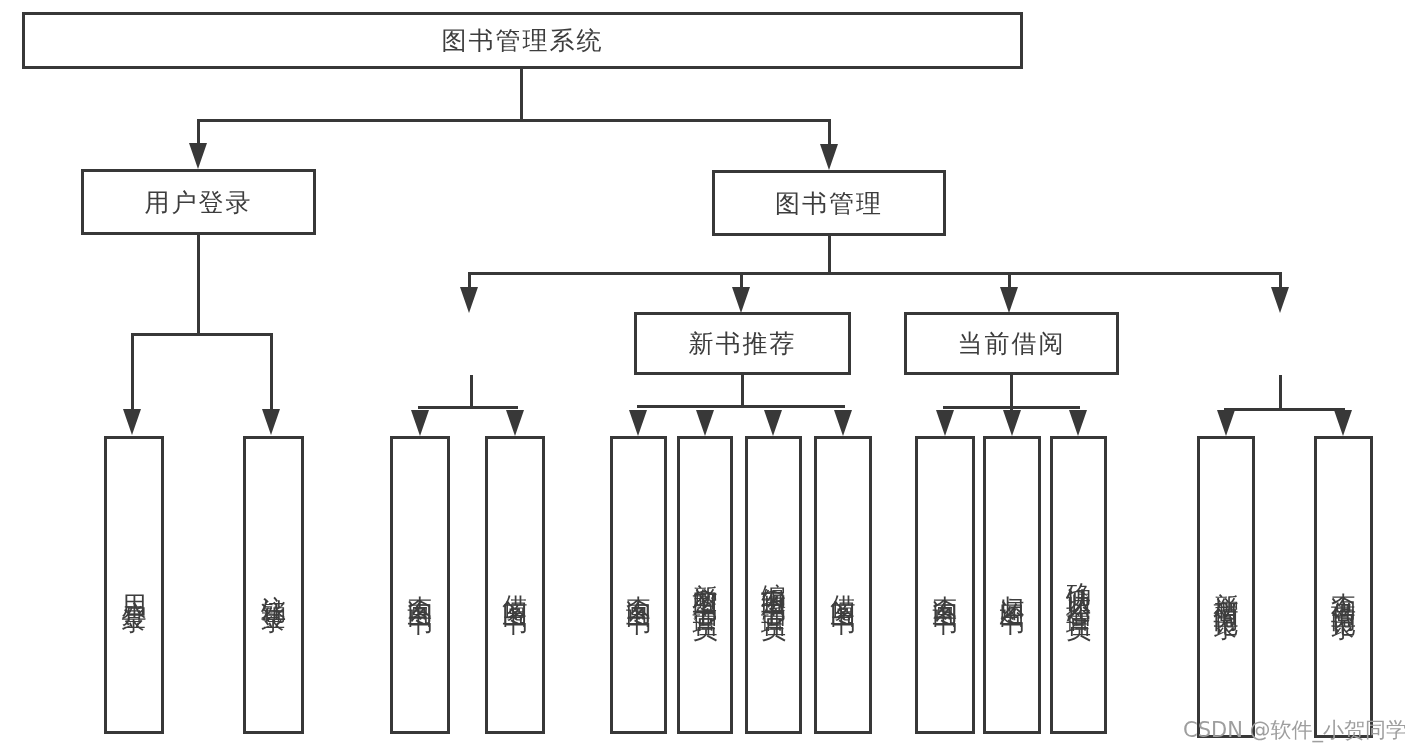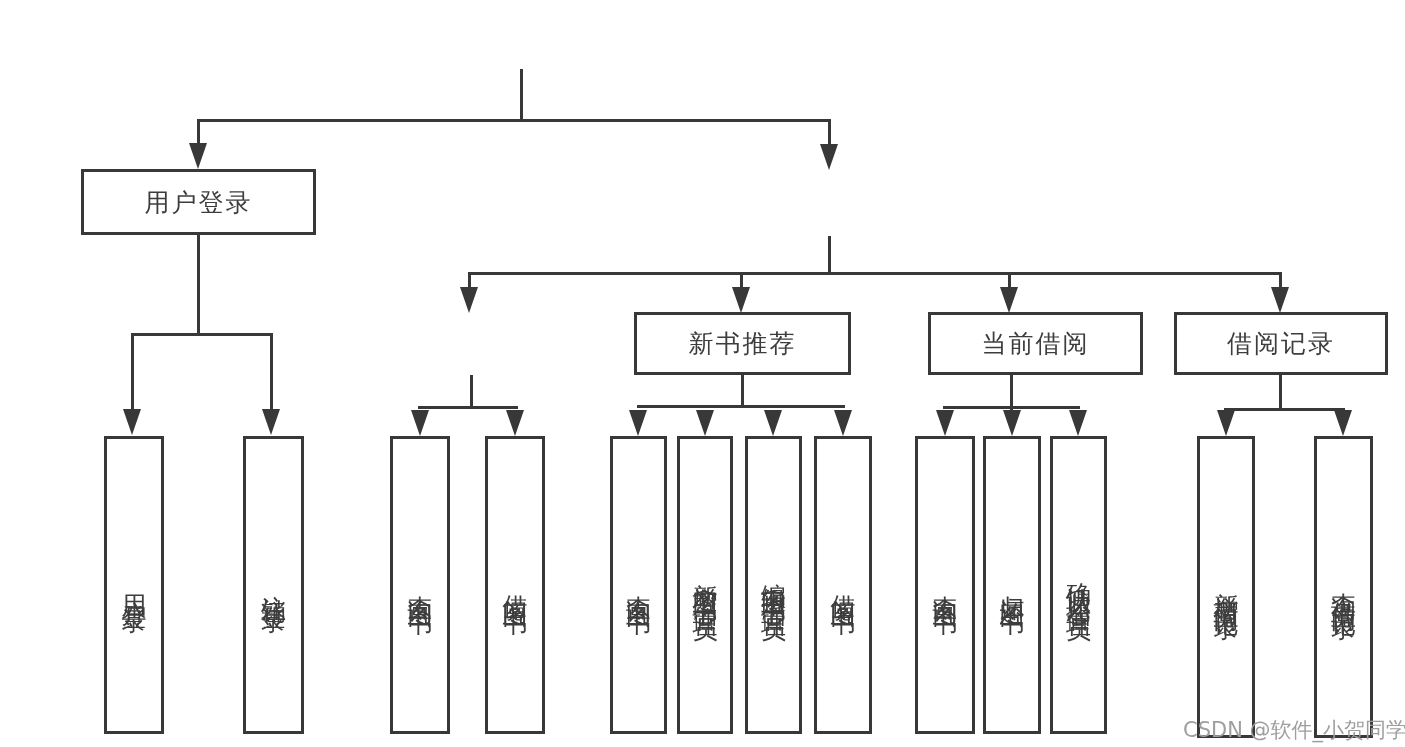--- a/index.html
+++ b/index.html
@@ -57,26 +57,27 @@
     color: #9e9e9e;
     white-space: nowrap;
     z-index: 10;
   }
 </style>
 </head>
 <body>
 
 <div class="diagram">
 
+  <div class="node h" style="left:22px;top:12px;width:1001px;height:57px">图书管理系统</div>
 
   <div class="node h" style="left:81px;top:169px;width:235px;height:66px">用户登录</div>
+  <div class="node h" style="left:712px;top:170px;width:234px;height:66px">图书管理</div>
 
   <div class="node h" style="left:634px;top:312px;width:217px;height:63px">新书推荐</div>
-  <div class="node h" style="left:928px;top:312px;width:215px;height:63px">当前借阅</div>
-  <div class="node h" style="left:1174px;top:312px;width:214px;height:63px">借阅记录</div>
+  <div class="node h" style="left:904px;top:312px;width:215px;height:63px">当前借阅</div>
 
   <div class="node v" style="left:104px;top:436px;width:60px;height:298px">用户登录</div>
   <div class="node v" style="left:243px;top:436px;width:61px;height:298px">注销登录</div>
 
   <div class="node v" style="left:390px;top:436px;width:60px;height:298px">查询图书</div>
   <div class="node v" style="left:485px;top:436px;width:60px;height:298px">借阅图书</div>
 
   <div class="node v" style="left:610px;top:436px;width:57px;height:298px">查询图书</div>
   <div class="node v" style="left:677px;top:436px;width:56px;height:298px">新增图书（管理员）</div>
   <div class="node v" style="left:745px;top:436px;width:57px;height:298px">编辑图书（管理员）</div>

